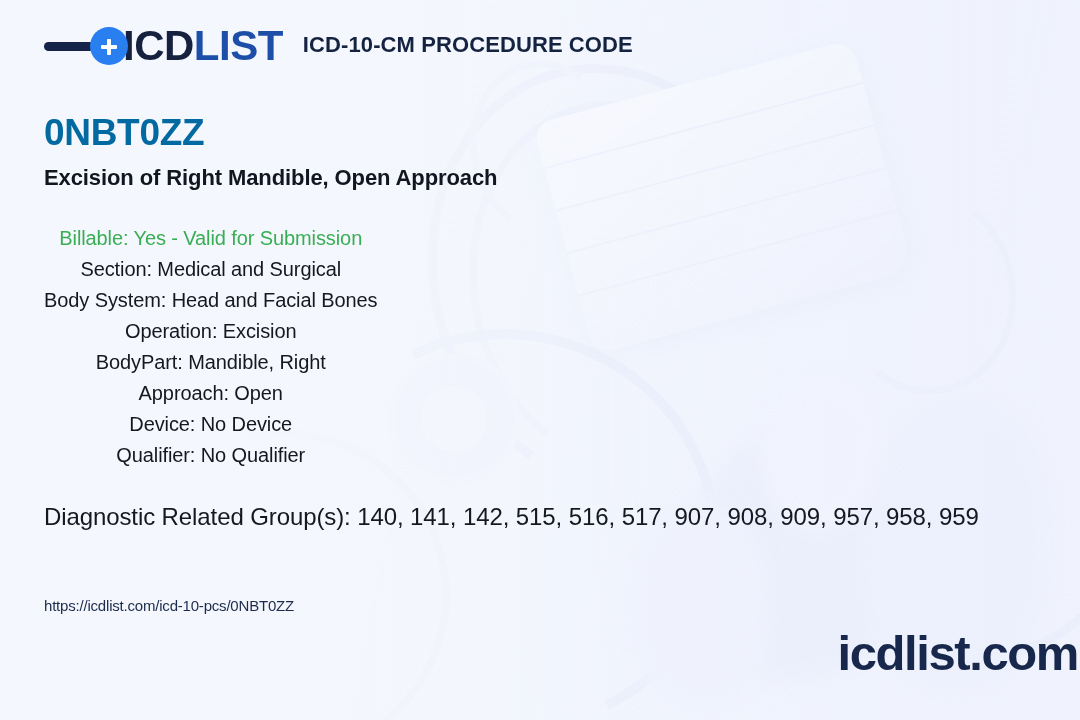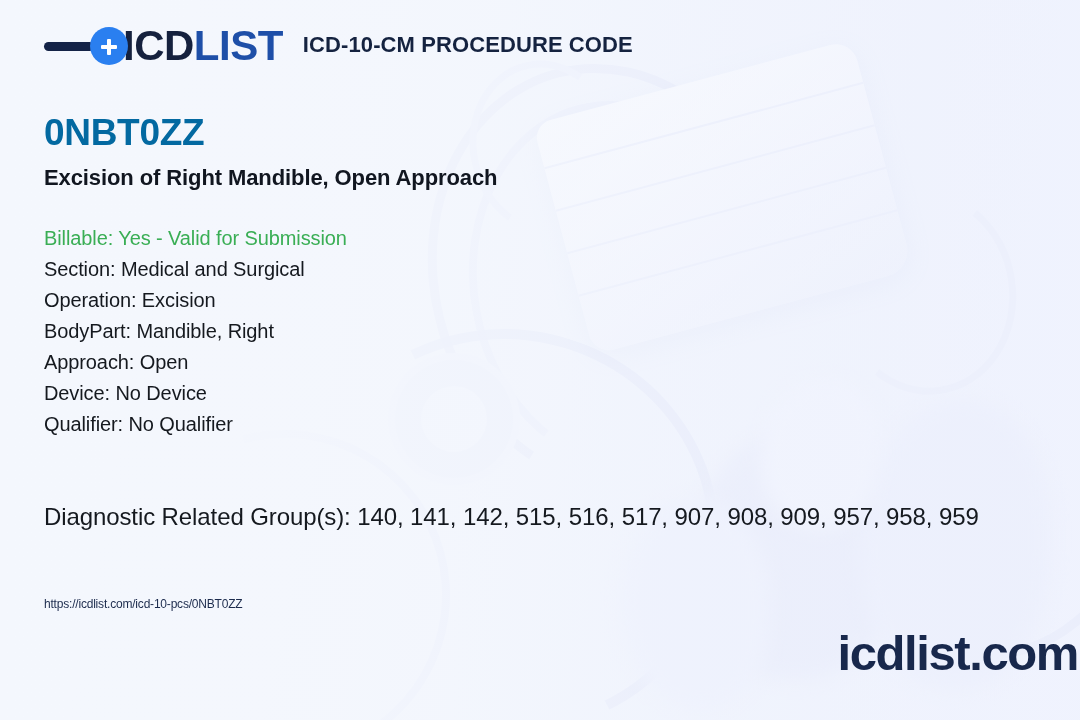--- a/index.html
+++ b/index.html
@@ -132,33 +132,34 @@
   .code-desc {
     position:absolute; left:24px; top:165px;
     font-size:22px; font-weight:700; color:#111620; letter-spacing:-.1px;text-align:right;
   }
 
   
   .details { position:absolute; left:24px; top:223px; }
   .detail-row {
     font-size:20px; color:#15191f; line-height:31px; letter-spacing:-.1px;
     white-space:nowrap;
+    text-align:center;
   }
   .detail-row.billable { color:#3aae55; }
 
   
   .drg {
     position:absolute; left:24px; top:503px;
     font-size:24px; color:#15191f; letter-spacing:-.1px; white-space:nowrap;
   }
 
   
   .url {
     position:absolute; left:24px; top:597px;
-    font-size:12px; color:#1c2b4d; letter-spacing:-.2px;
+    font-size:15px; color:#1c2b4d; letter-spacing:-.2px;
   }
 
   
   .brand {
     position:absolute; right:22px; bottom:22px;
     font-size:49px; font-weight:700; color:#18284c; letter-spacing:-1.4px;
     line-height:1;
   }
 </style>
 </head>
@@ -198,20 +199,21 @@
     </div>
     <div class="header-title">ICD-10-CM PROCEDURE CODE</div>
   </div>
 
   <div class="code">0NBT0ZZ</div>
   <div class="code-desc">Excision of Right Mandible, Open Approach</div>
 
   <div class="details">
     <div class="detail-row billable">Billable: Yes - Valid for Submission</div>
     <div class="detail-row">Section: Medical and Surgical</div>
+    <div class="detail-row">Body System: Head and Facial Bones</div>
     <div class="detail-row">Operation: Excision</div>
     <div class="detail-row">BodyPart: Mandible, Right</div>
     <div class="detail-row">Approach: Open</div>
     <div class="detail-row">Device: No Device</div>
     <div class="detail-row">Qualifier: No Qualifier</div>
   </div>
 
   <div class="drg">Diagnostic Related Group(s): 140, 141, 142, 515, 516, 517, 907, 908, 909, 957, 958, 959</div>
 
   <div class="url">https://icdlist.com/icd-10-pcs/0NBT0ZZ</div>

